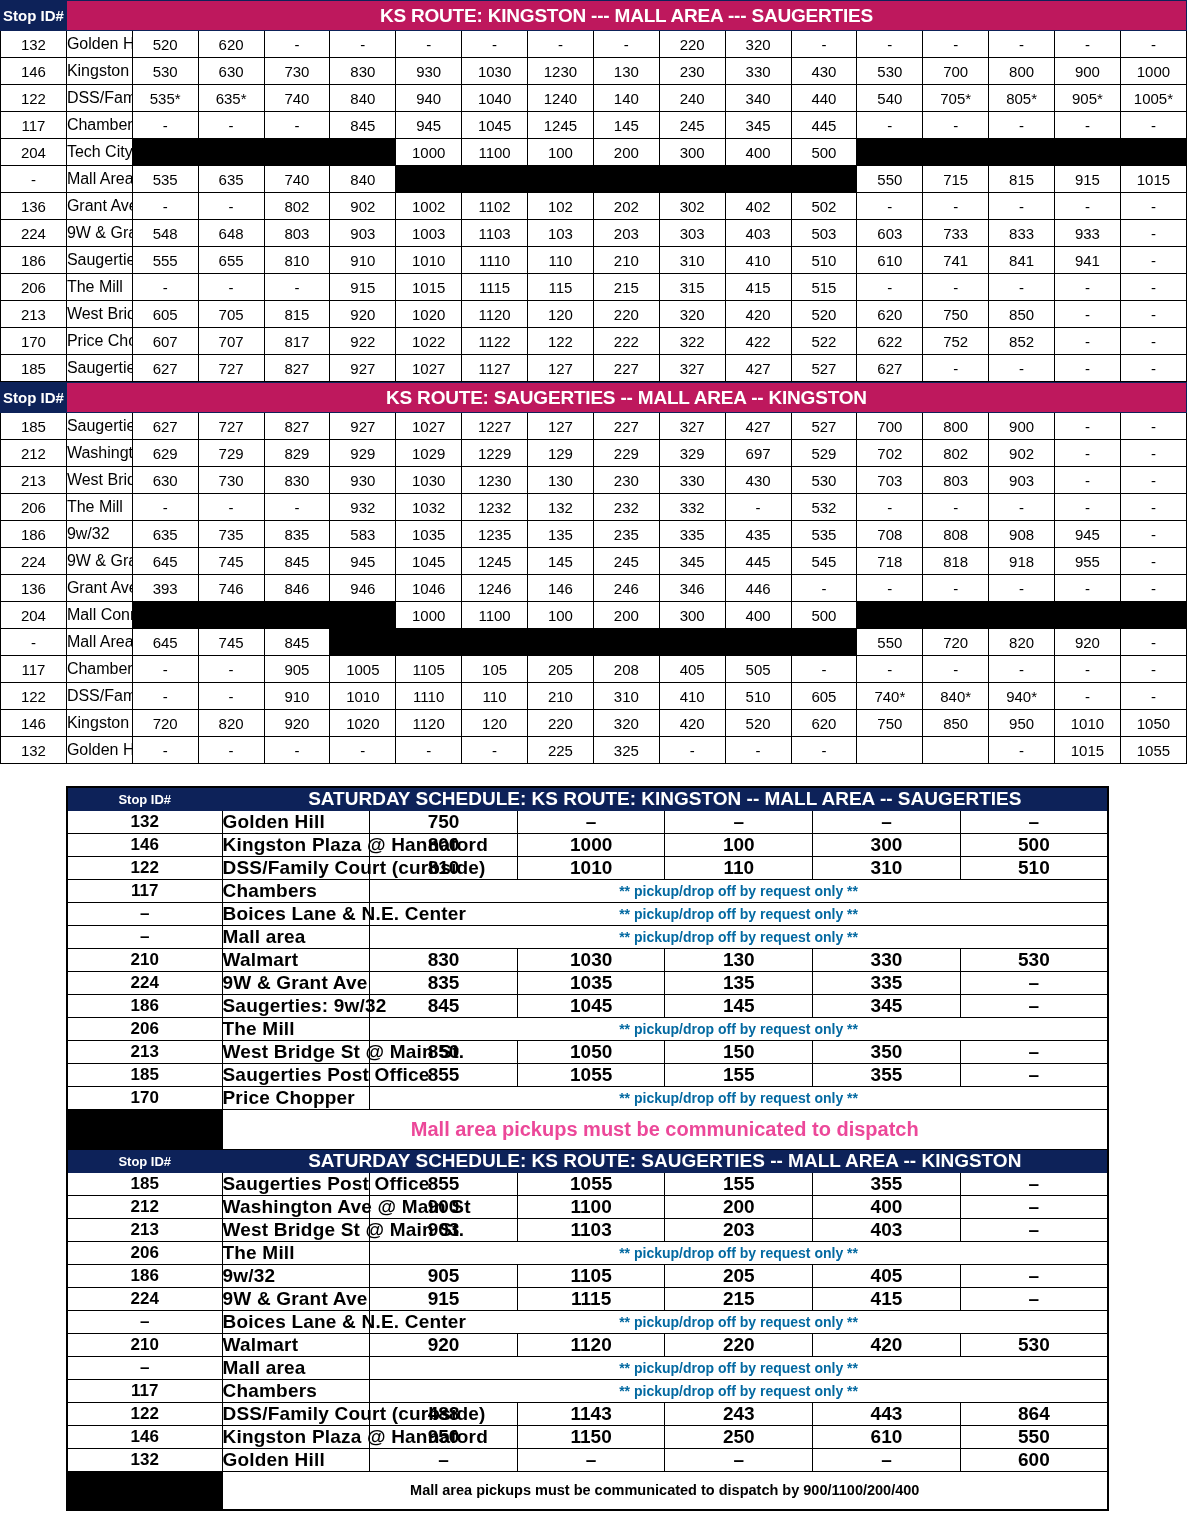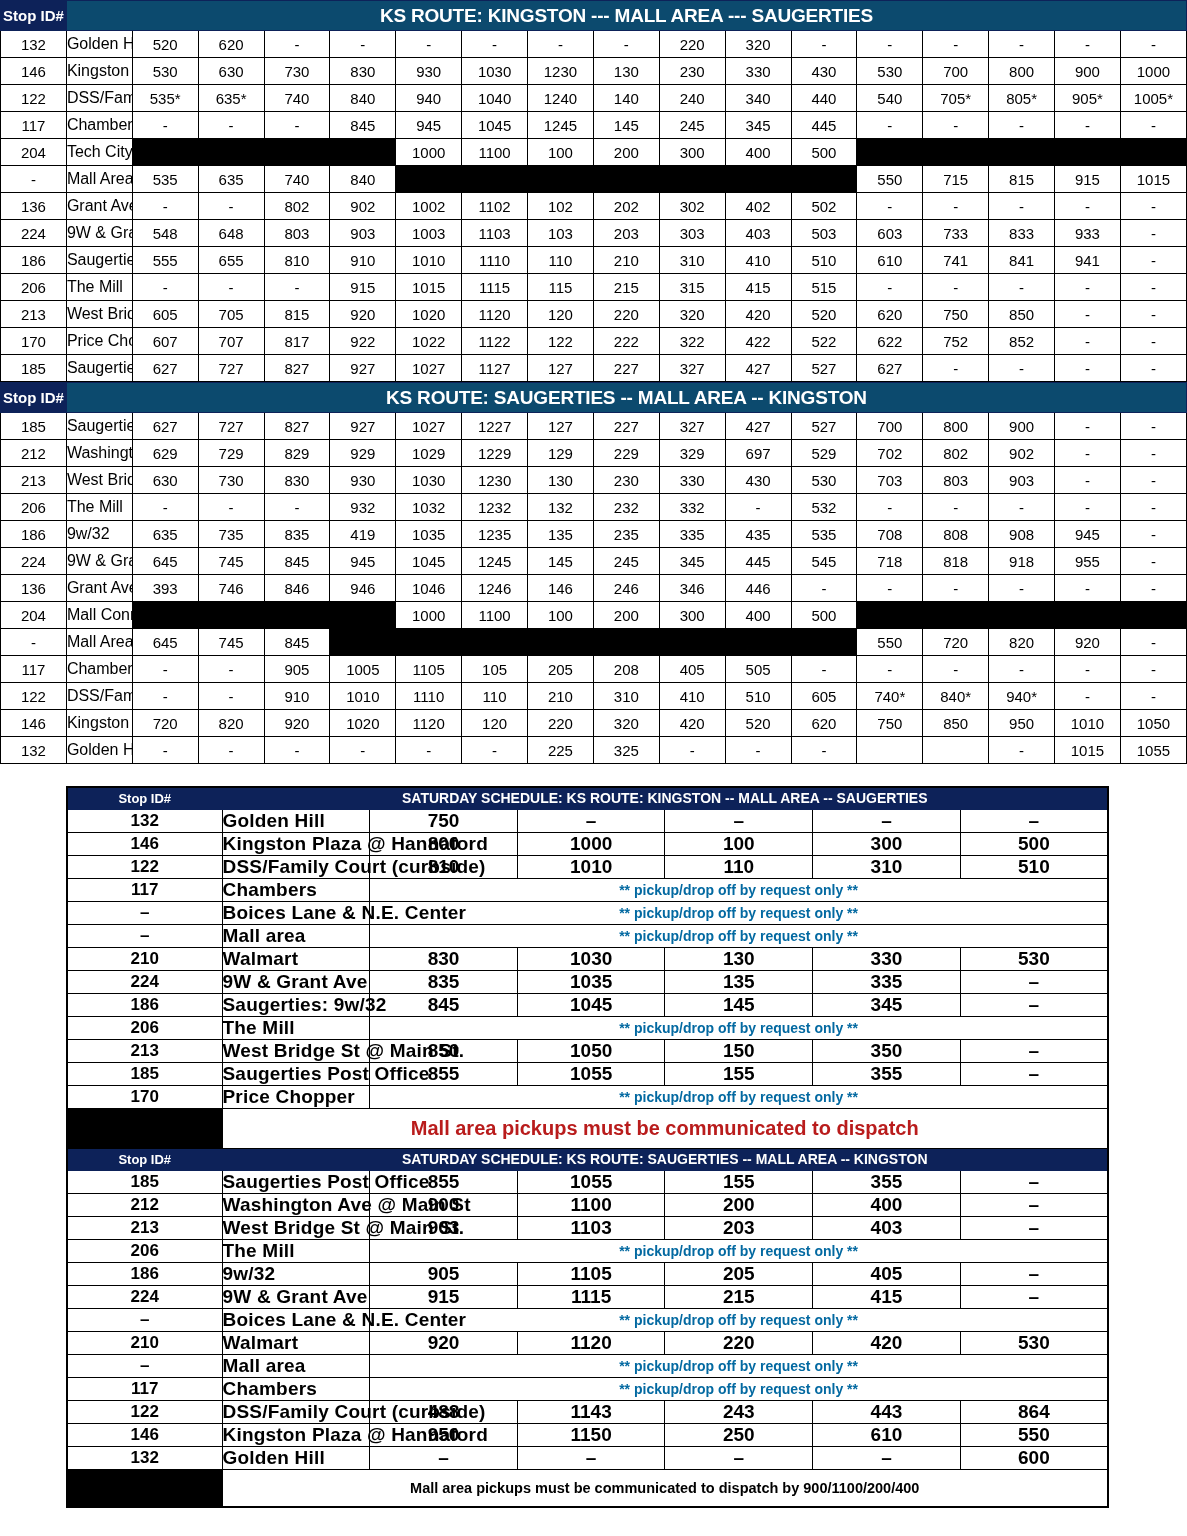--- a/index.html
+++ b/index.html
@@ -20,21 +20,21 @@
     border-collapse: collapse;
     table-layout: fixed;
   }
   .wk-table td, .wk-table th {
     border: 1px solid #000;
     padding: 0;
     font-family: "Liberation Sans", sans-serif;
   }
 
   .wk-banner {
-    background: #0c4a6e;
+    background: #be185d;
     color: #ffffff;
     height: 30px;
     text-align: center;
     font-weight: bold;
     font-size: 19px;
     letter-spacing: -0.2px;
     border: 1px solid #0d2259 !important;
   }
   .wk-stopid-hdr {
     background: #0d2259;
@@ -90,21 +90,21 @@
   .sat-table td {
     border: 1px solid #000;
     padding: 0;
   }
   .sat-banner {
     background: #0d2259;
     color: #fff;
     height: 22px;
     text-align: center;
     font-weight: bold;
-    font-size: 14px;
+    font-size: 19px;
     border: 1px solid #0d2259 !important;
   }
   .sat-stopid-hdr {
     background: #0d2259;
     color: #fff;
     height: 22px;
     text-align: center;
     font-weight: bold;
     font-size: 13px;
     border: 1px solid #0d2259 !important;
@@ -145,21 +145,21 @@
   }
   .sat-blk {
     background: #000;
     border-color: #000 !important;
   }
   .sat-dispatch {
     text-align: center;
     font-size: 20px;
     font-weight: bold;
     height: 40px;
-    color: #b91c1c;
+    color: #ec4899;
   }
   .sat-dispatch-sm {
     text-align: center;
     font-size: 14.5px;
     font-weight: bold;
     height: 38px;
     color: #000;
   }
 </style>
 </head>
@@ -512,21 +512,21 @@
           <td class="wk-t">-</td>
           <td class="wk-t">-</td>
           <td class="wk-t">-</td>
         </tr>
         <tr>
           <td class="wk-id">186</td>
           <td class="wk-name"><span>9w/32</span></td>
           <td class="wk-t">635</td>
           <td class="wk-t">735</td>
           <td class="wk-t">835</td>
-          <td class="wk-t">419</td>
+          <td class="wk-t">583</td>
           <td class="wk-t">1035</td>
           <td class="wk-t">1235</td>
           <td class="wk-t">135</td>
           <td class="wk-t">235</td>
           <td class="wk-t">335</td>
           <td class="wk-t">435</td>
           <td class="wk-t">535</td>
           <td class="wk-t">708</td>
           <td class="wk-t">808</td>
           <td class="wk-t">908</td>

